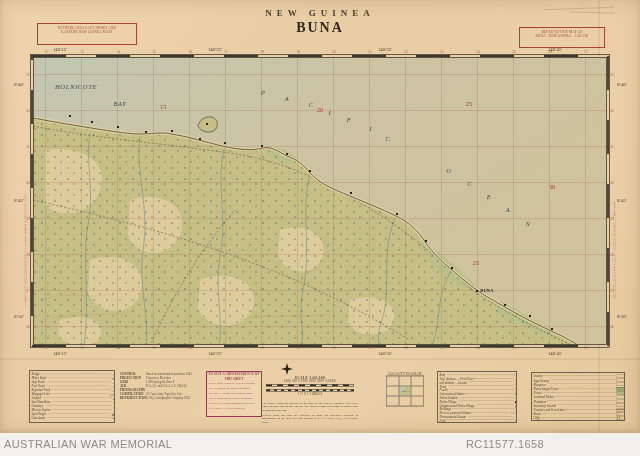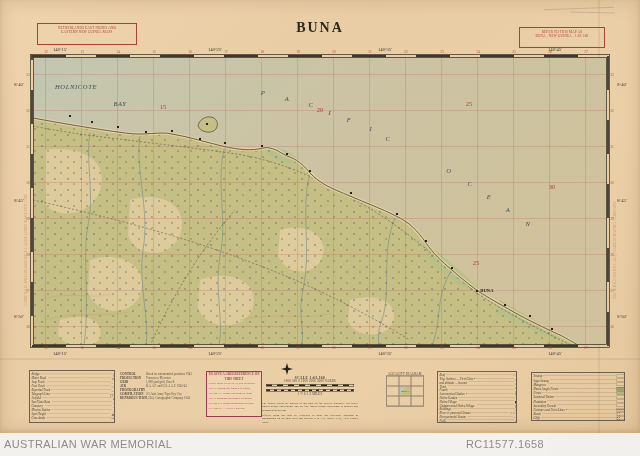--- a/index.html
+++ b/index.html
@@ -74,20 +74,21 @@
 </style>
 </head>
 <body>
 
 <div id="stage">
   <div id="sheet">
 
     <div class="crease" style="left:598px;top:0;width:2px;height:433px;"></div>
     <div class="crease" style="left:0;top:358px;width:640px;height:2px;"></div>
 
+    <div class="hdr" id="country">NEW GUINEA</div>
     <div class="hdr" id="sheetname">BUNA</div>
 
     <div class="redbox" id="seriesbox">
       <div class="sc">
         <div>NETHERLANDS EAST INDIES AND</div>
         <div>EASTERN NEW GUINEA MAPS</div>
       </div>
     </div>
     <div class="redbox" id="referbox">
       <div class="sc">

